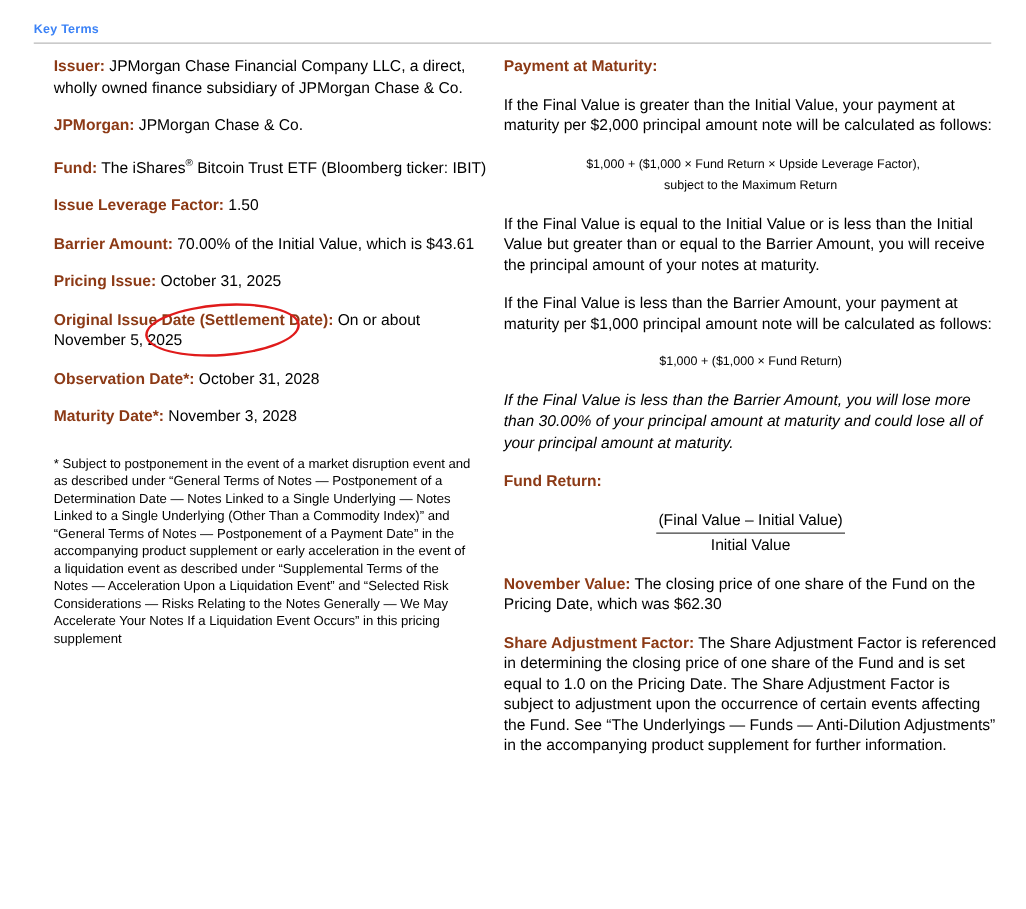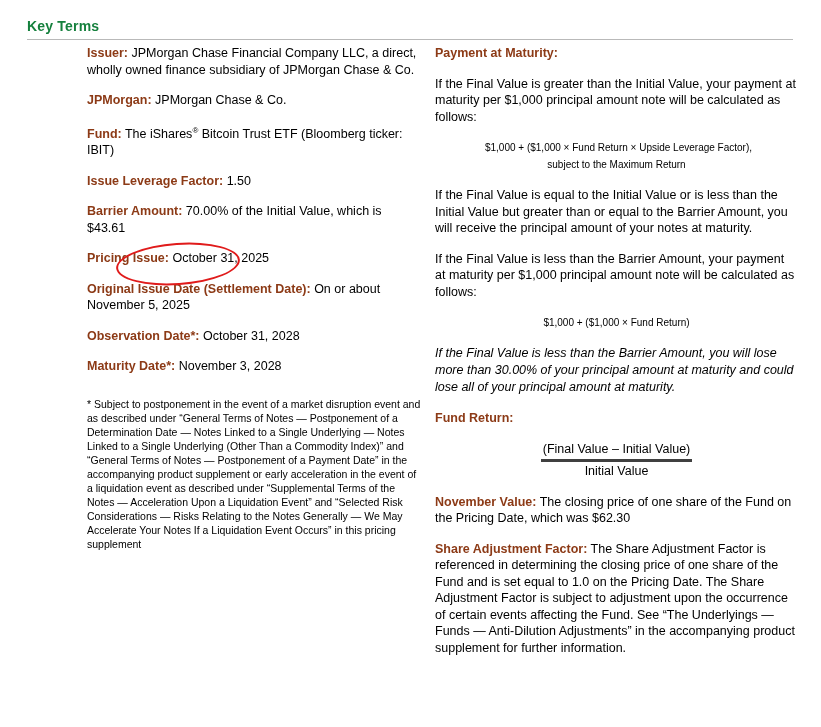--- a/index.html
+++ b/index.html
@@ -22,44 +22,43 @@
     padding: 0;
     box-sizing: border-box;
   }
   .header {
     position: absolute;
     left: 27px;
     top: 18px;
     width: 766px;
   }
   .header-title {
-    color: #15803d;
+    color: #3b82f6;
     font-weight: bold;
-    font-size: 14px;
+    font-size: 10px;
     letter-spacing: 0.2px;
   }
   .header-rule {
     margin-top: 5px;
     border-bottom: 1px solid #b9b9b9;
     width: 766px;
   }
   .columns {
     position: absolute;
     left: 0;
     top: 45px;
     width: 821px;
     display: flex;
     gap: 0px;
   }
   .col-left {
     width: 400px;
     padding-left: 43px;
     padding-right: 10px;
     box-sizing: border-box;
-    margin-left: 44px;
   }
   .col-right {
     width: 421px;
     padding-left: 3px;
     padding-right: 23px;
     box-sizing: border-box;
   }
   p.term {
     margin: 0 0 14px 0;
     font-size: 12.5px;
@@ -102,21 +101,21 @@
     font-size: 12.5px;
     line-height: 17px;
   }
   .fraction {
     text-align: center;
     margin: 0 0 14px 0;
     font-size: 12.5px;
     line-height: 17px;
   }
   .fraction .numerator {
-    border-bottom: 3px solid #404040;
+    border-bottom: 1px solid #404040;
     padding: 0 2px 1px 2px;
     display: inline-block;
   }
   .fraction .denominator {
     display: block;
     margin-top: 1px;
   }
   
   .annot-ellipse {
     position: absolute;
@@ -184,21 +183,21 @@
       <p class="footnote">* Subject to postponement in the event of a market disruption event and as described under “General Terms of Notes — Postponement of a Determination Date — Notes Linked to a Single Underlying — Notes Linked to a Single Underlying (Other Than a Commodity Index)” and “General Terms of Notes — Postponement of a Payment Date” in the accompanying product supplement or early acceleration in the event of a liquidation event as described under “Supplemental Terms of the Notes — Acceleration Upon a Liquidation Event” and “Selected Risk Considerations — Risks Relating to the Notes Generally — We May Accelerate Your Notes If a Liquidation Event Occurs” in this pricing supplement</p>
 
     </div>
 
     <div class="col-right">
 
       <p class="term">
         <span class="label-plain">Payment at Maturity:</span>
       </p>
 
-      <p class="term">If the Final Value is greater than the Initial Value, your payment at maturity per $1,000 principal amount note will be calculated as follows:</p>
+      <p class="term">If the Final Value is greater than the Initial Value, your payment at maturity per $2,000 principal amount note will be calculated as follows:</p>
 
       <p class="formula">
         <span class="formula-indent">$1,000 + ($1,000 × Fund Return × Upside Leverage Factor),</span><br>
         <span>subject to the Maximum Return</span>
       </p>
 
       <p class="term">If the Final Value is equal to the Initial Value or is less than the Initial Value but greater than or equal to the Barrier Amount, you will receive the principal amount of your notes at maturity.</p>
 
       <p class="term">If the Final Value is less than the Barrier Amount, your payment at maturity per $1,000 principal amount note will be calculated as follows:</p>
 

